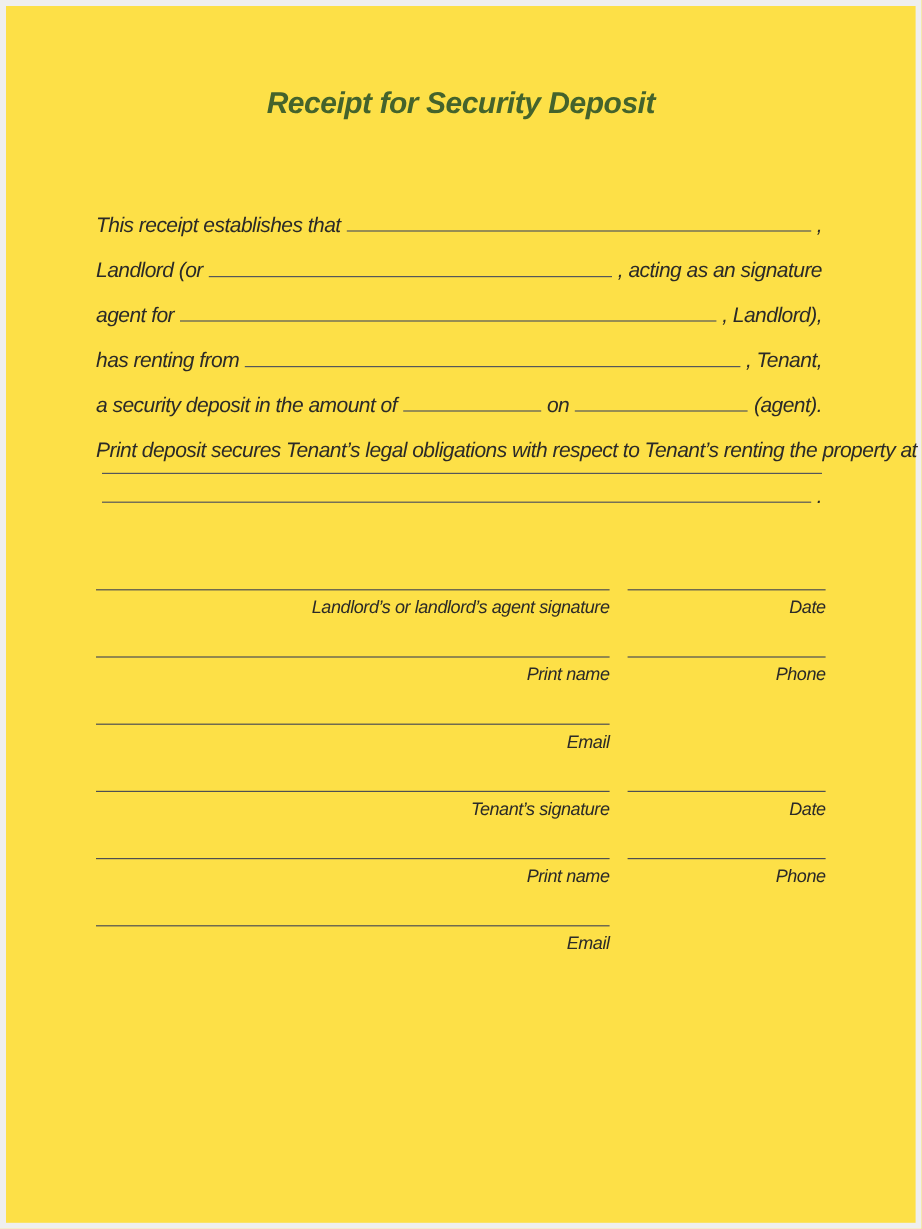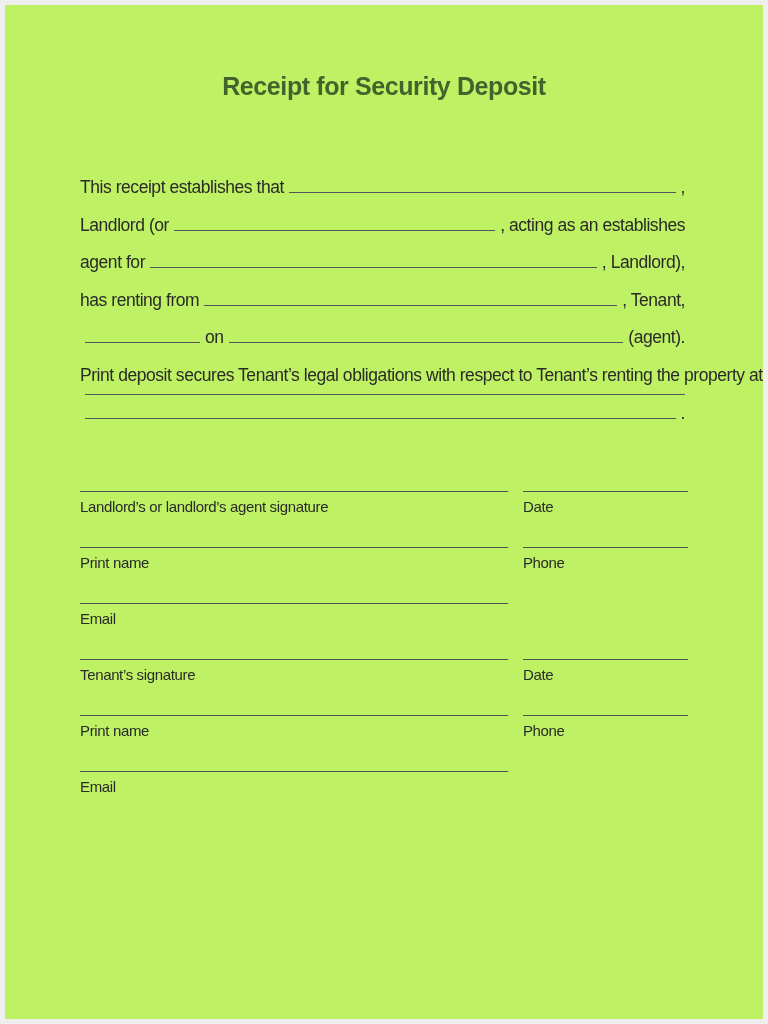--- a/index.html
+++ b/index.html
@@ -7,21 +7,22 @@
   body {
     width: 768px; height: 1024px;
     background: #efefef;
     font-family: "Liberation Sans", sans-serif;
     color: #2b2a28;
     position: relative;
   }
   .page {
     position: absolute;
     top: 5px; left: 5px; right: 5px; bottom: 5px;
-    background: #bef264;
+    background: #fde047;
+    font-style: italic;
   }
   .doc-title {
     margin: 0;
     padding-top: 67px;
     text-align: center;
     font-size: 25px;
     font-weight: 700;
     color: #44632c;
     letter-spacing: -0.4px;
   }
@@ -37,21 +38,21 @@
   .blank {
     display: inline-block;
     height: 0;
     border-bottom: 1.7px solid #55565a;
     margin: 0 5px;
   }
   .blank.flex { flex: 1 1 auto; }
   .blank.amount { width: 115px; }
   .blank.trail { margin-right: 0; }
   .sig-section { margin: 58px 75px 0 75px; }
-  .sig-row { display: flex; margin-bottom: 32px; }
+  .sig-row { display: flex; margin-bottom: 32px; text-align: right; }
   .sig-cell-left { width: 433px; margin-right: 15px; }
   .sig-cell-right { width: 167px; }
   .sig-line { height: 0; border-top: 1.9px solid #4e4f52; }
   .sig-label {
     padding-top: 6px;
     font-size: 15px;
     letter-spacing: -0.35px;
   }
   .tenant-block { margin-top: 13px; }
 </style>
@@ -66,36 +67,37 @@
 
     <div class="fill-row">
       <span>This receipt establishes that</span>
       <span class="blank flex"></span>
       <span>,</span>
     </div>
 
     <div class="fill-row">
       <span>Landlord (or</span>
       <span class="blank flex"></span>
-      <span>, acting as an establishes</span>
+      <span>, acting as an signature</span>
     </div>
 
     <div class="fill-row">
       <span>agent for</span>
       <span class="blank flex"></span>
       <span>, Landlord),</span>
     </div>
 
     <div class="fill-row">
       <span>has renting from</span>
       <span class="blank flex"></span>
       <span>, Tenant,</span>
     </div>
 
     <div class="fill-row">
+      <span>a security deposit in the amount of</span>
       <span class="blank amount"></span>
       <span>on</span>
       <span class="blank flex"></span>
       <span>(agent).</span>
     </div>
 
     <div class="fill-row">
       <span>Print deposit secures Tenant’s legal obligations with respect to Tenant’s renting the property at</span>
       <span class="blank flex trail"></span>
     </div>

